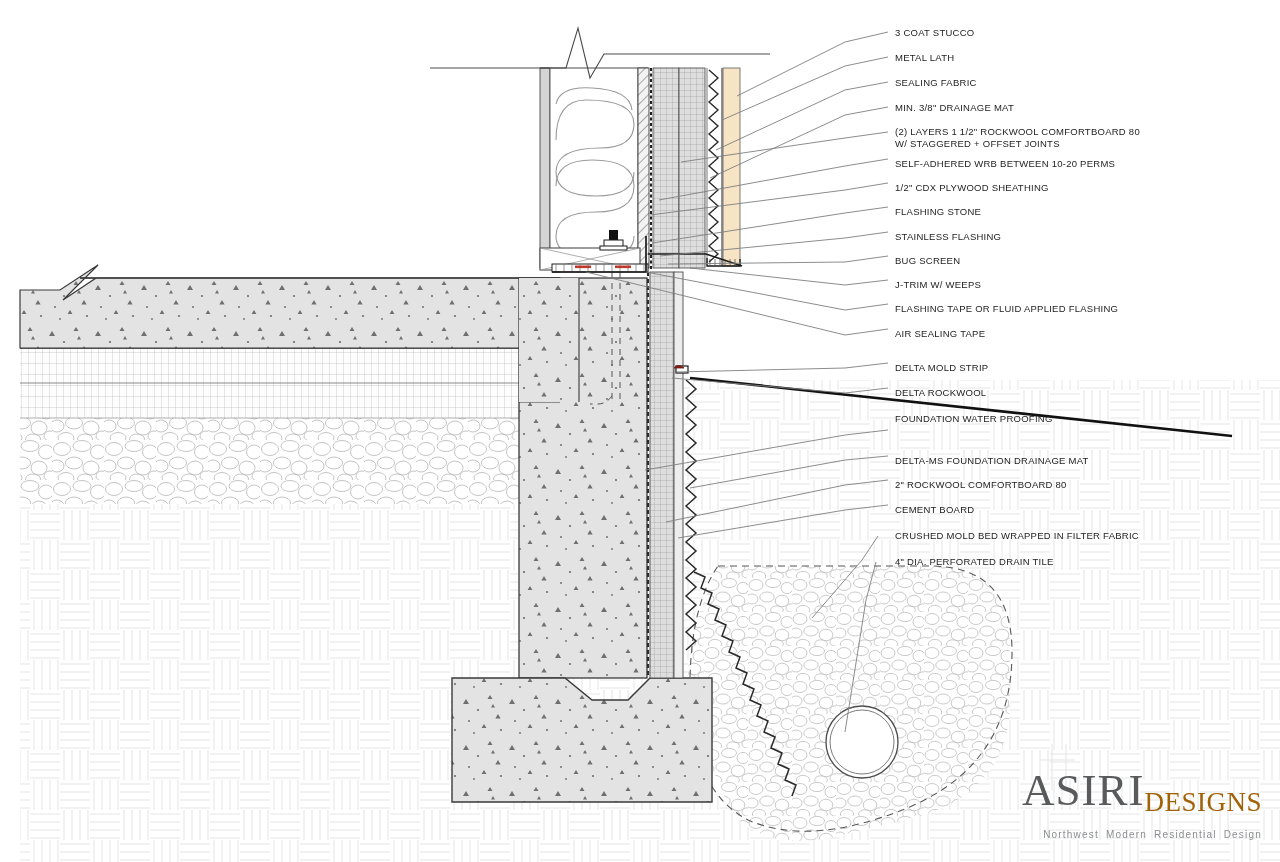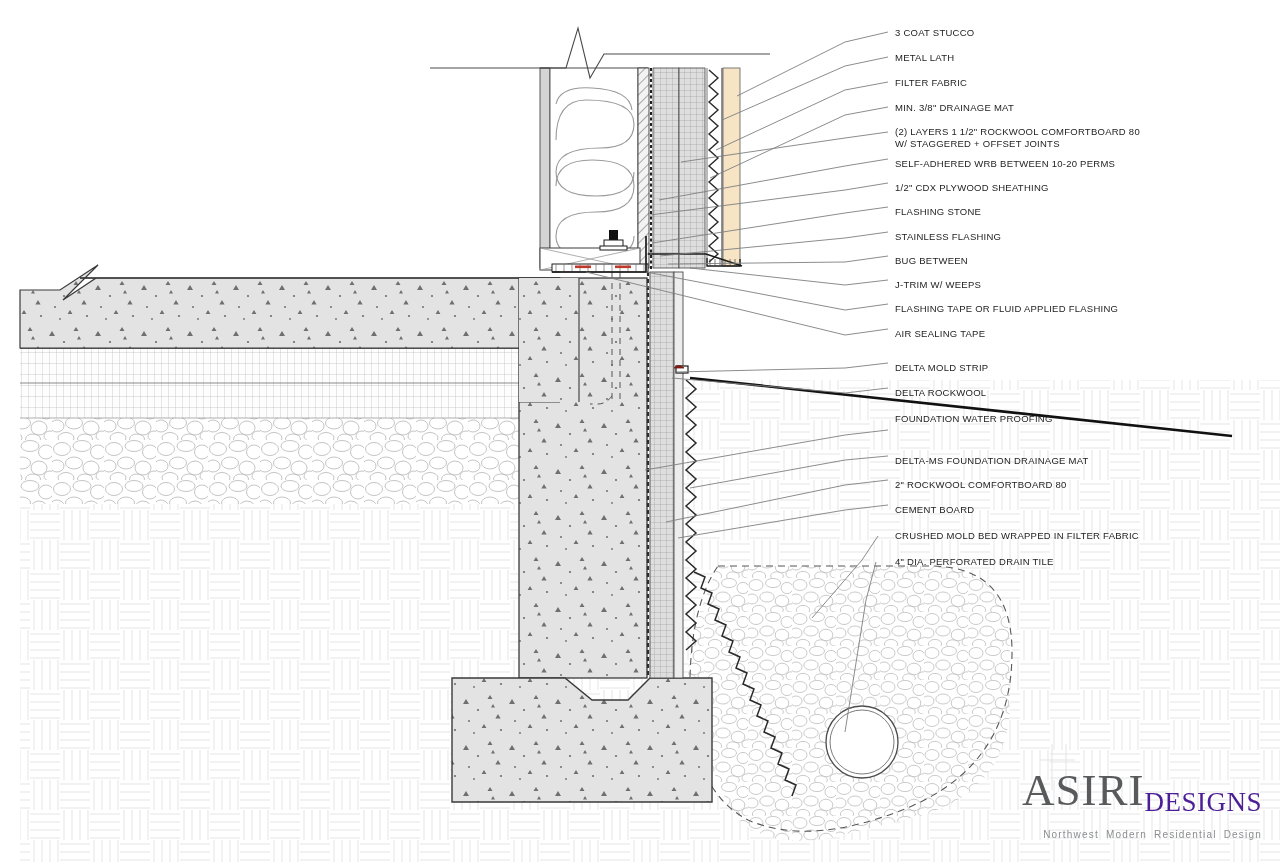--- a/index.html
+++ b/index.html
@@ -31,21 +31,21 @@
     letter-spacing:1px;
     color:#585a5c;
     line-height:44px;
     display:block;
     white-space:nowrap;
   }
   #logo .brand .sub{
     font-size:27px;
     letter-spacing:0.5px;
     vertical-align:-6px;
-    color:#4c1d95;
+    color:#a16207;
     text-align:right;
   }
   #logo .tag{
     display:block;
     font-family:"Liberation Sans",sans-serif;
     font-size:10px;
     letter-spacing:1.2px;
     color:#8a8c8e;
     margin-top:5px;
     word-spacing:3px;
@@ -359,29 +359,29 @@
     <g stroke="#e3e3e3" stroke-width="1" fill="none">
       <line x1="1040" y1="760" x2="1075" y2="760"></line>
       <line x1="1052" y1="744" x2="1052" y2="790"></line>
       <line x1="1066" y1="744" x2="1066" y2="790"></line>
     </g>
   </svg>
 
   <div>
     <div class="callout-text" style="left:895px;top:27px;">3 COAT STUCCO</div>
     <div class="callout-text" style="left:895px;top:52px;">METAL LATH</div>
-    <div class="callout-text" style="left:895px;top:77px;">FILTER FABRIC</div>
+    <div class="callout-text" style="left:895px;top:77px;">SEALING FABRIC</div>
     <div class="callout-text" style="left:895px;top:102px;">MIN. 3/8" DRAINAGE MAT</div>
     <div class="callout-text" style="left:895px;top:126px;">(2) LAYERS 1 1/2" ROCKWOOL COMFORTBOARD 80
 W/ STAGGERED + OFFSET JOINTS</div>
     <div class="callout-text" style="left:895px;top:158px;">SELF-ADHERED WRB BETWEEN 10-20 PERMS</div>
     <div class="callout-text" style="left:895px;top:182px;">1/2" CDX PLYWOOD SHEATHING</div>
     <div class="callout-text" style="left:895px;top:206px;">FLASHING STONE</div>
     <div class="callout-text" style="left:895px;top:231px;">STAINLESS FLASHING</div>
-    <div class="callout-text" style="left:895px;top:255px;">BUG BETWEEN</div>
+    <div class="callout-text" style="left:895px;top:255px;">BUG SCREEN</div>
     <div class="callout-text" style="left:895px;top:279px;">J-TRIM W/ WEEPS</div>
     <div class="callout-text" style="left:895px;top:303px;">FLASHING TAPE OR FLUID APPLIED FLASHING</div>
     <div class="callout-text" style="left:895px;top:328px;">AIR SEALING TAPE</div>
     <div class="callout-text" style="left:895px;top:362px;">DELTA MOLD STRIP</div>
     <div class="callout-text" style="left:895px;top:387px;">DELTA ROCKWOOL</div>
     <div class="callout-text" style="left:895px;top:413px;">FOUNDATION WATER PROOFING</div>
     <div class="callout-text" style="left:895px;top:455px;">DELTA-MS FOUNDATION DRAINAGE MAT</div>
     <div class="callout-text" style="left:895px;top:479px;">2" ROCKWOOL COMFORTBOARD 80</div>
     <div class="callout-text" style="left:895px;top:504px;">CEMENT BOARD</div>
     <div class="callout-text" style="left:895px;top:530px;">CRUSHED MOLD BED WRAPPED IN FILTER FABRIC</div>

